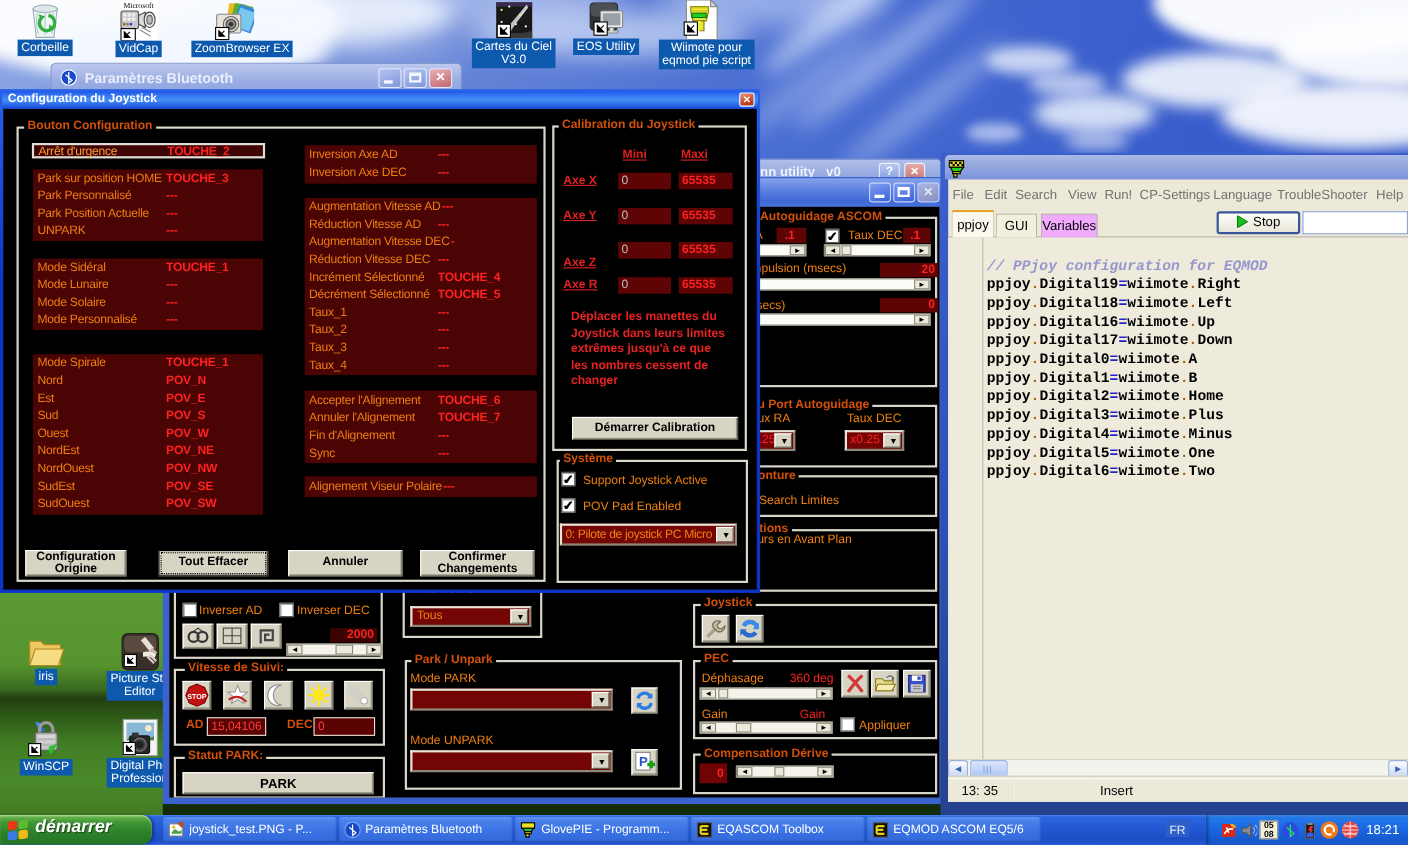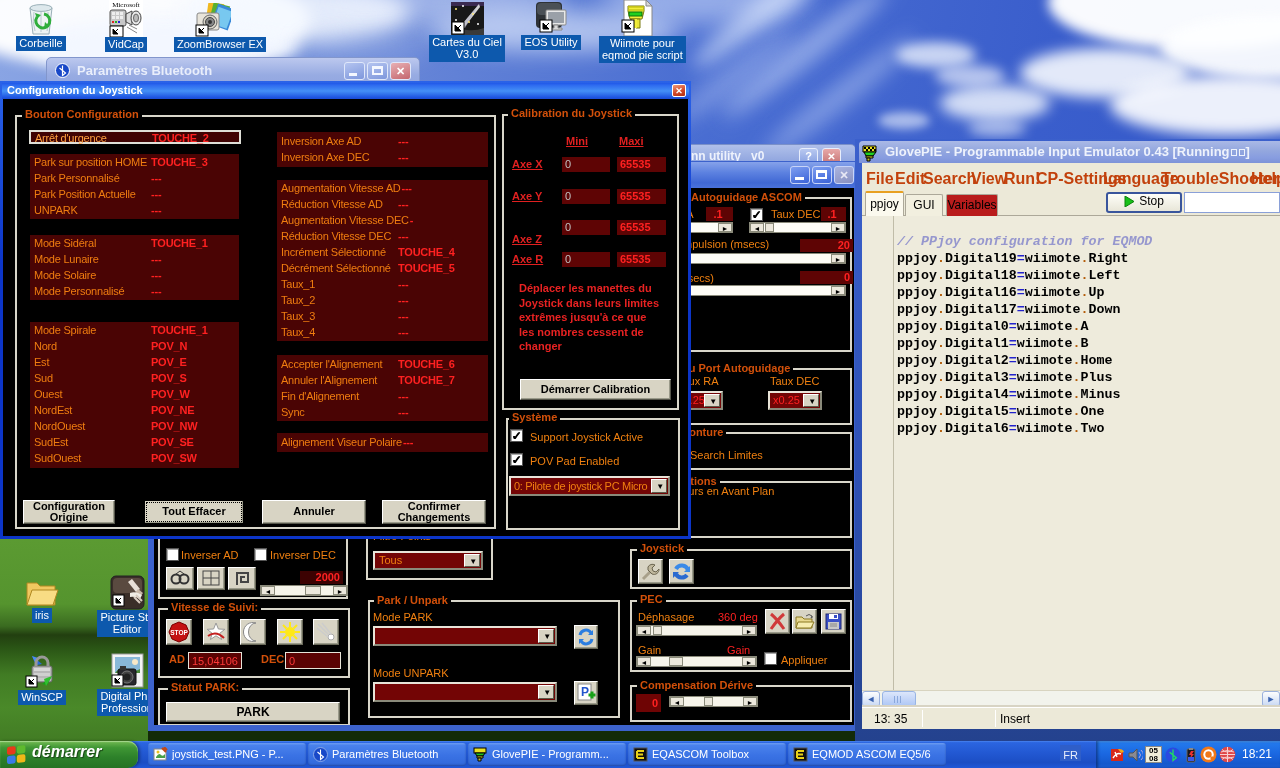--- a/index.html
+++ b/index.html
@@ -528,40 +528,39 @@
 <div id="glovepie" class="abs" style="z-index:6;left:855px;top:139px;width:425px;height:602px;background:linear-gradient(180deg,#3b60cc 0%,#2e51b6 55%,#24428e 100%);">
 <div class="abs" style="left:4px;top:2px;right:0;height:22px;border-radius:4px 0 0 0;background:linear-gradient(180deg,#aab9e6 0%,#93a7de 45%,#889de0 75%,#7d93d8 100%);">
 <svg width="17" height="17" style="position:absolute;left:3px;top:4px;">
           <rect x="1" y="1" width="13" height="6" fill="#e8e020"></rect>
           <path d="M1 1 h13 v6 h-13z" fill="none" stroke="#000"></path>
           <path d="M2 2 h2 v2 h-2z M6 2 h2 v2 h-2z M10 2 h2 v2 h-2z M4 4 h2 v2 h-2z M8 4 h2 v2 h-2z M12 4 h2 v2 h-2z" fill="#000"></path>
           <path d="M2 7 l2 4 h7 l3 -4z" fill="#20d020" stroke="#000"></path>
           <path d="M4 11 h7 v2 h-7z" fill="#e8e020" stroke="#000"></path>
           <path d="M5 13 h3 v3 h-3z" fill="#c8c020" stroke="#000"></path>
         </svg>
-<span style="position:absolute;left:26px;top:3px;font-size:13px;font-weight:bold;color:#eef2fc;">GlovePIE - Programmable Input Emulator 0.43 [Running<span style="display:inline-block;width:6px;height:7px;border:1px solid #eef2fc;margin:0 1px;"></span><span style="display:inline-block;width:6px;height:7px;border:1px solid #eef2fc;margin:0 1px;"></span>]</span>
 </div>
 <div class="abs" style="left:7px;top:24px;width:418px;height:566px;background:#ece9d8;">
 
-<div class="abs" style="left:0;top:0;width:100%;height:27px;font-size:16px;color:#c2410c;font-weight:bold;">
+<div class="abs" style="left:0;top:0;width:100%;height:27px;font-size:12px;color:#737373;">
 <span class="abs" style="left:4px;top:7px;">File</span>
           <span class="abs" style="left:33px;top:7px;">Edit</span>
           <span class="abs" style="left:61px;top:7px;">Search</span>
           <span class="abs" style="left:109px;top:7px;">View</span>
           <span class="abs" style="left:142px;top:7px;">Run!</span>
           <span class="abs" style="left:174px;top:7px;">CP-Settings</span>
           <span class="abs" style="left:241px;top:7px;">Language</span>
           <span class="abs" style="left:299px;top:7px;">TroubleShooter</span>
           <span class="abs" style="left:389px;top:7px;">Help</span>
 </div>
 
 <div class="abs" style="left:0;top:27px;width:100%;height:26px;border-bottom:1px solid #aca899;">
 <div class="abs" style="left:3px;top:1px;width:39px;height:25px;background:#fbf9ee;border:1px solid #aca899;border-bottom:none;border-top:2px solid #e8a020;border-radius:2px 2px 0 0;font-size:12px;text-align:center;line-height:22px;color:#000;border-left:1px solid #aca899;border-right:1px solid #aca899;">ppjoy</div>
 <div class="abs" style="left:43px;top:4px;width:38px;height:22px;background:#f2efdf;border:1px solid #aca899;border-bottom:none;border-radius:2px 2px 0 0;font-size:12px;text-align:center;line-height:20px;color:#000;">GUI</div>
-<div class="abs" style="left:84px;top:4px;width:52px;height:22px;background:#b91c1c;border:1px solid #aca899;border-bottom:none;border-radius:2px 2px 0 0;font-size:12px;text-align:center;line-height:20px;color:#000;">Variables</div>
+<div class="abs" style="left:84px;top:4px;width:52px;height:22px;background:#f0abfc;border:1px solid #aca899;border-bottom:none;border-radius:2px 2px 0 0;font-size:12px;text-align:center;line-height:20px;color:#000;">Variables</div>
 <div class="abs" style="left:244px;top:2px;width:76px;height:21px;background:linear-gradient(180deg,#fefef8,#e8e6d8);border:2px solid #39559c;border-radius:3px;text-align:center;font-size:12px;color:#000;"><svg width="11" height="11" style="position:relative;top:2px;margin-right:4px;">
               <path d="M1 0 l9 5.5 -9 5.5z" fill="#18c018" stroke="#0a800a"></path>
             </svg>Stop</div>
 <div class="abs" style="left:322px;top:2px;width:96px;height:21px;background:#fff;border:1px solid #8aa0d8;"></div>
 </div>
 
 <div class="abs" style="left:0;top:53px;width:418px;height:474px;background:#eeebdc;">
 <div class="abs" style="left:31px;top:0;width:1px;height:100%;background:#c0bca8;"></div>
 <div class="abs" style="left:35px;top:17px;font-family:'Liberation Mono',monospace;font-size:13.3px;font-weight:bold;line-height:17px;color:#000;white-space:pre;"><span style="color:#9697ce;font-style:italic;">// PPjoy configuration for EQMOD</span>
 ppjoy<i class="d">.</i>Digital19<i class="e">=</i>wiimote<i class="d">.</i>Right

